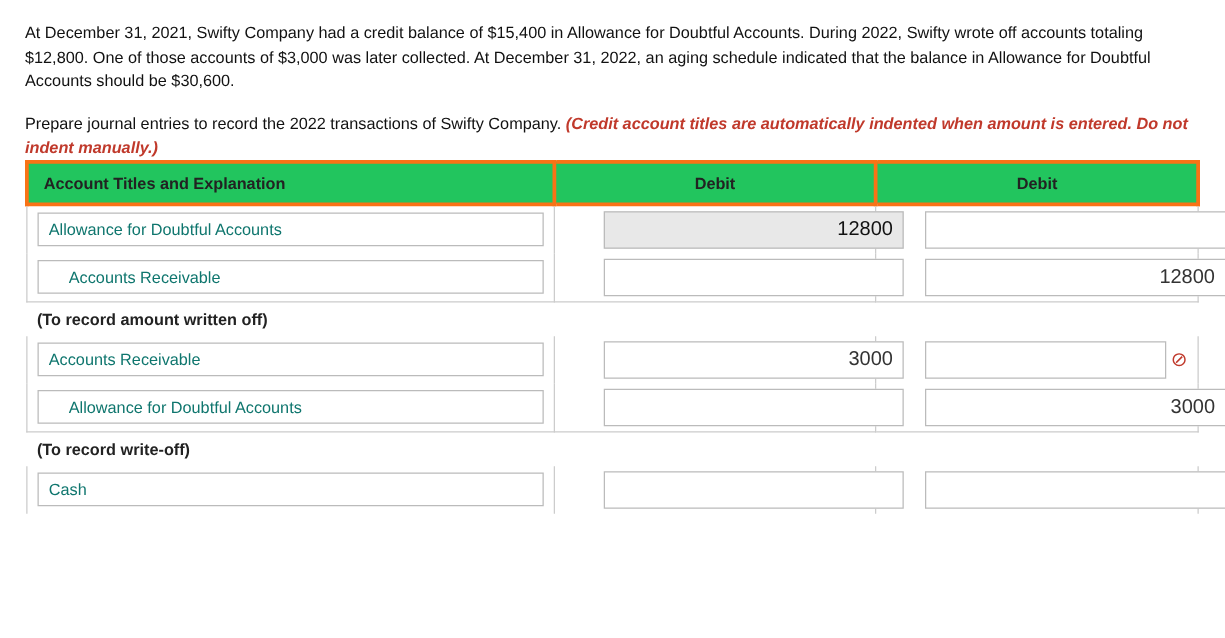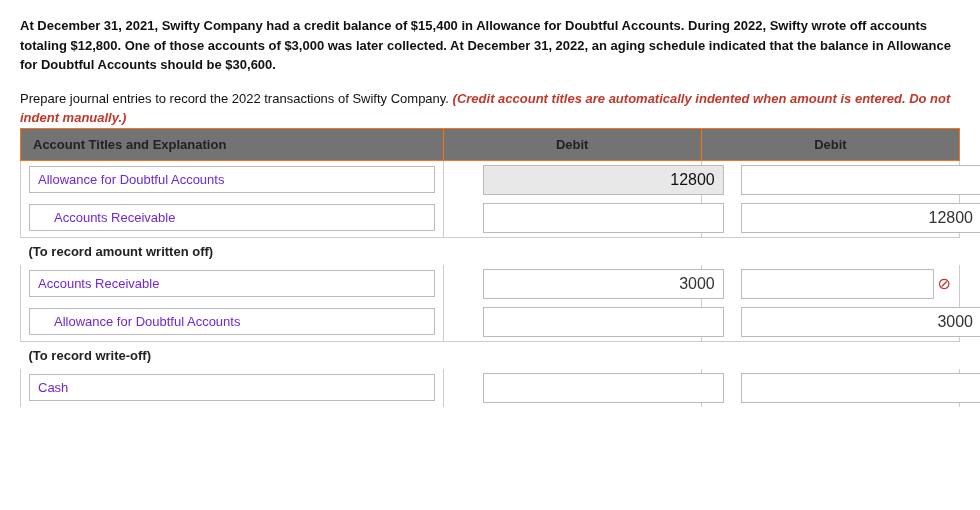--- a/index.html
+++ b/index.html
@@ -13,39 +13,38 @@
       overflow: hidden;
     }
     .page {
       padding: 16px 20px 10px 20px;
     }
     .intro-text {
       font-size: 13px;
       line-height: 1.5;
       margin-bottom: 14px;
       color: #111;
-      font-weight: bold;
     }
     .instruction {
       font-size: 13px;
       line-height: 1.5;
       color: #111;
     }
     .instruction .italic-red {
       color: #c0392b;
       font-style: italic;
       font-weight: bold;
     }
     .journal-table {
       width: 100%;
       border-collapse: collapse;
     }
     .journal-table thead tr th {
-      background: #737373;
-      border: 1px solid #f97316;
+      background: #22c55e;
+      border: 3px solid #f97316;
       padding: 8px 12px;
       font-weight: bold;
       font-size: 13px;
     }
     .journal-table thead tr th.col-account {
       text-align: left;
       width: 45%;
     }
     .journal-table thead tr th.col-debit,
     .journal-table thead tr th.col-credit {
@@ -67,21 +66,21 @@
     }
     .entry-row td {
       padding: 5px 8px;
     }
     .account-input {
       width: 100%;
       border: 1px solid #bbb;
       padding: 5px 8px;
       font-size: 13px;
       background: #fff;
-      color: #6d28d9;
+      color: #0f766e;
       outline: none;
     }
     .amount-input {
       width: 100%;
       border: 1px solid #bbb;
       padding: 5px 8px;
       font-size: 16px;
       background: #fff;
       color: #333;
       text-align: right;

